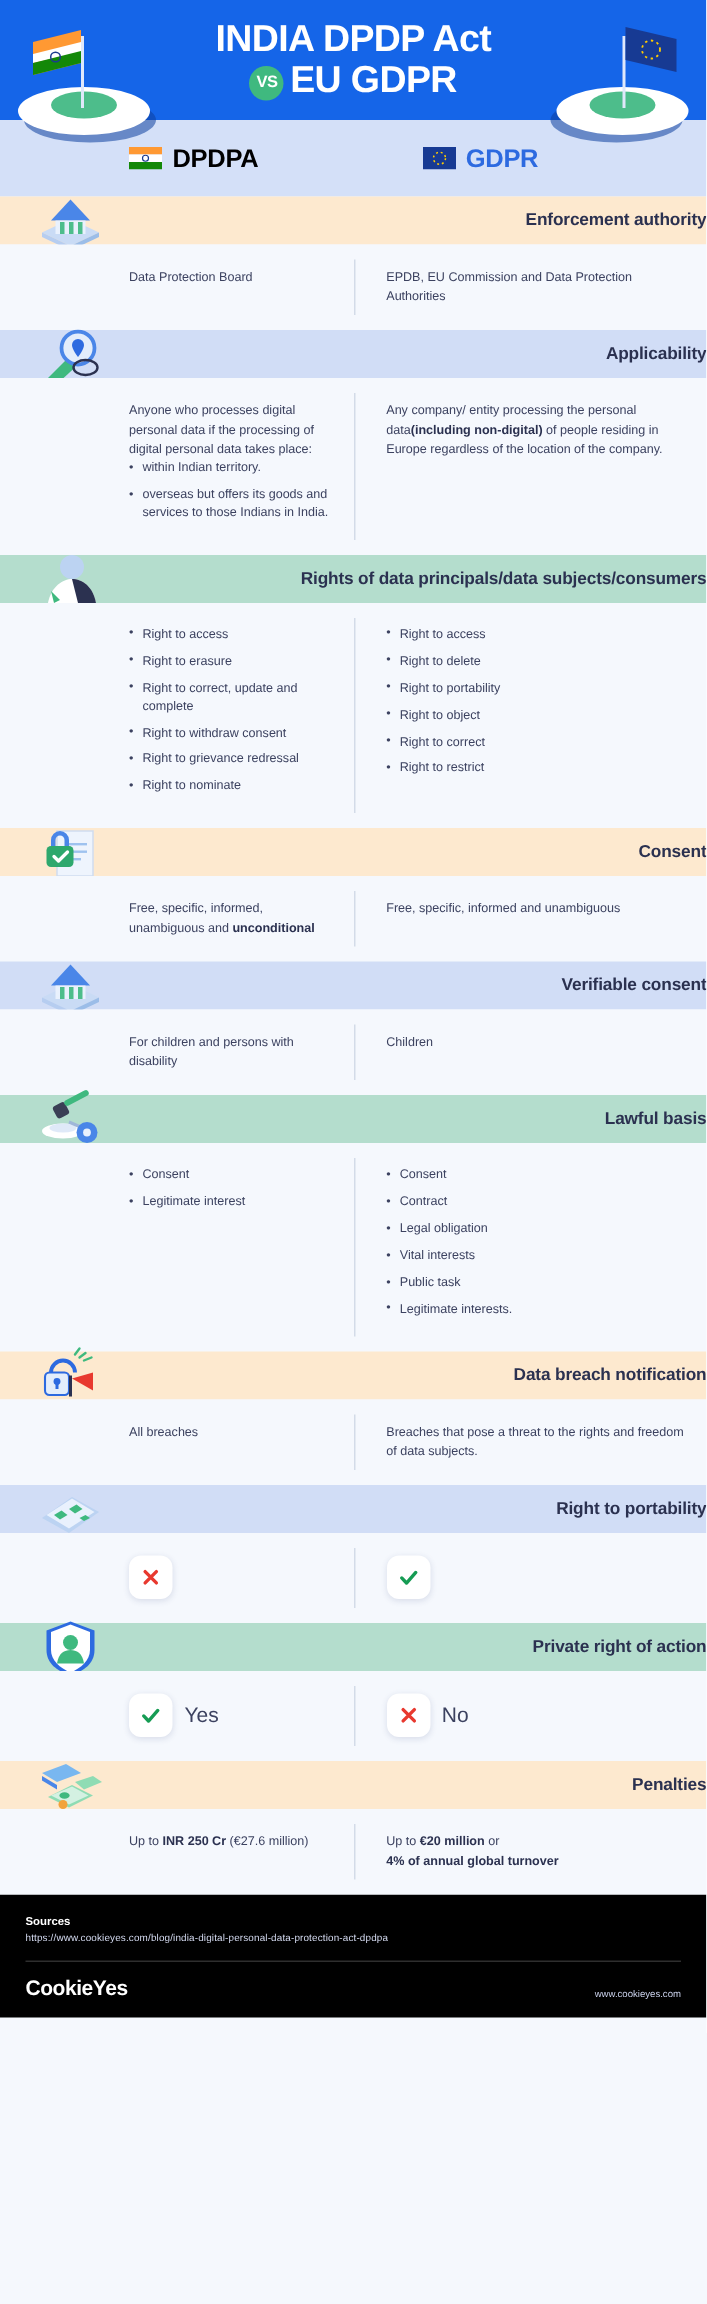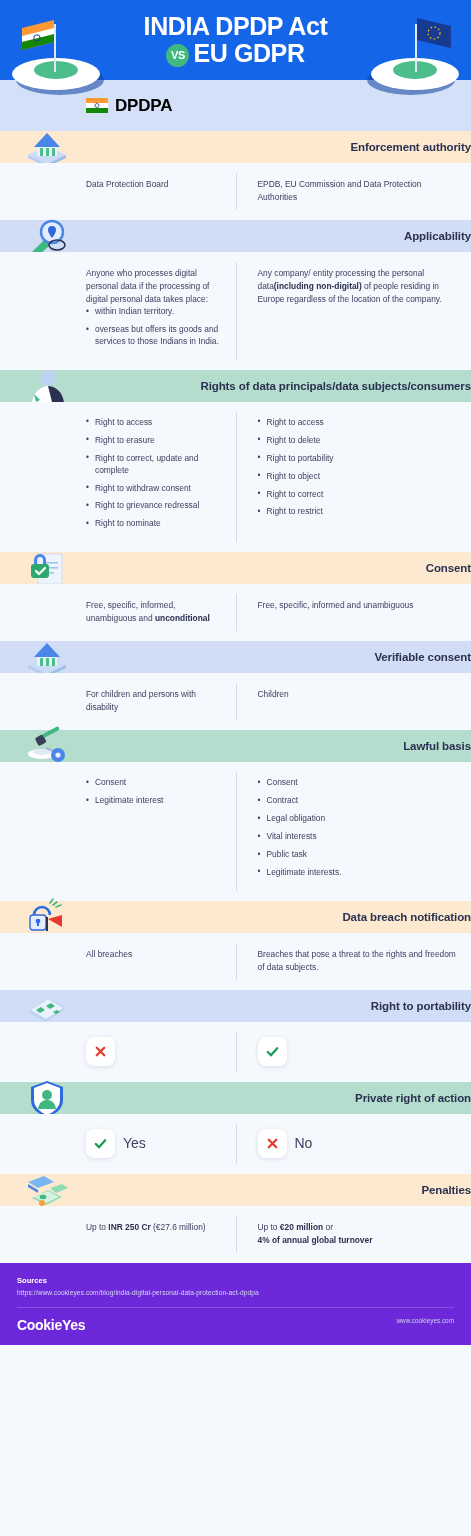--- a/index.html
+++ b/index.html
@@ -161,21 +161,21 @@
     display: inline-flex;
     align-items: center;
     justify-content: center;
     vertical-align: middle;
   }
   .mark-wrap { display: flex; align-items: center; gap: 8px; }
   .mark-label { font-size: 14px; color: #3c4260; }
 
   
   .footer {
-    background: #6d28d9;
+    background: #000000;
     padding: 13px 17px 12px 17px;
   }
   .foot-head {
     color: #ffffff;
     font-size: 7.6px;
     font-weight: bold;
     margin-bottom: 4px;
   }
   .foot-url {
     color: #d4daf0;
@@ -183,21 +183,21 @@
     letter-spacing: 0.1px;
     word-break: break-all;
   }
   .foot-rule {
     height: 1px;
     background: rgba(255,255,255,0.18);
     margin: 11px 0 9px 0;
   }
   .foot-bottom {
     display: flex;
-    align-items: flex-start;
+    align-items: flex-end;
     justify-content: space-between;
   }
   .brand {
     color: #ffffff;
     font-size: 14px;
     font-weight: bold;
     letter-spacing: -0.3px;
   }
   .brand .tick { color: #ffffff; }
   .foot-site { color: #c9d0ea; font-size: 6.4px; }
@@ -235,20 +235,27 @@
   <div class="legend">
     <div class="legend-cell">
       <svg class="flag" viewBox="0 0 22 15">
         <rect width="22" height="5" fill="#ff9933"></rect>
         <rect y="5" width="22" height="5" fill="#ffffff"></rect>
         <rect y="10" width="22" height="5" fill="#138808"></rect>
         <circle cx="11" cy="7.5" r="2" fill="none" stroke="#1b3b8f" stroke-width="0.8"></circle>
       </svg>
       <span class="legend-label in">DPDPA</span>
     </div>
+    <div class="legend-cell right">
+      <svg class="flag" viewBox="0 0 22 15">
+        <rect width="22" height="15" fill="#173a93"></rect>
+        <circle cx="11" cy="7.5" r="4" fill="none" stroke="#ffcc00" stroke-width="1" stroke-dasharray="1.3 1.9"></circle>
+      </svg>
+      <span class="legend-label eu">GDPR</span>
+    </div>
   </div>
 
   <div id="sections">
       <div class="section">
         <div class="bar peach">
           <svg class="sec-icon" viewBox="0 0 50 44">
             <path d="M6 30 L25 39 L44 30 L25 21 Z" fill="#c9dbf5"></path>
             <path d="M25 39 L44 30 L44 33 L25 42 Z" fill="#9bbde8"></path>
             <path d="M6 30 L25 39 L25 42 L6 33 Z" fill="#b6cdf0"></path>
             <path d="M12 22 L25 8 L38 22 Z" fill="#4a86e8"></path>

